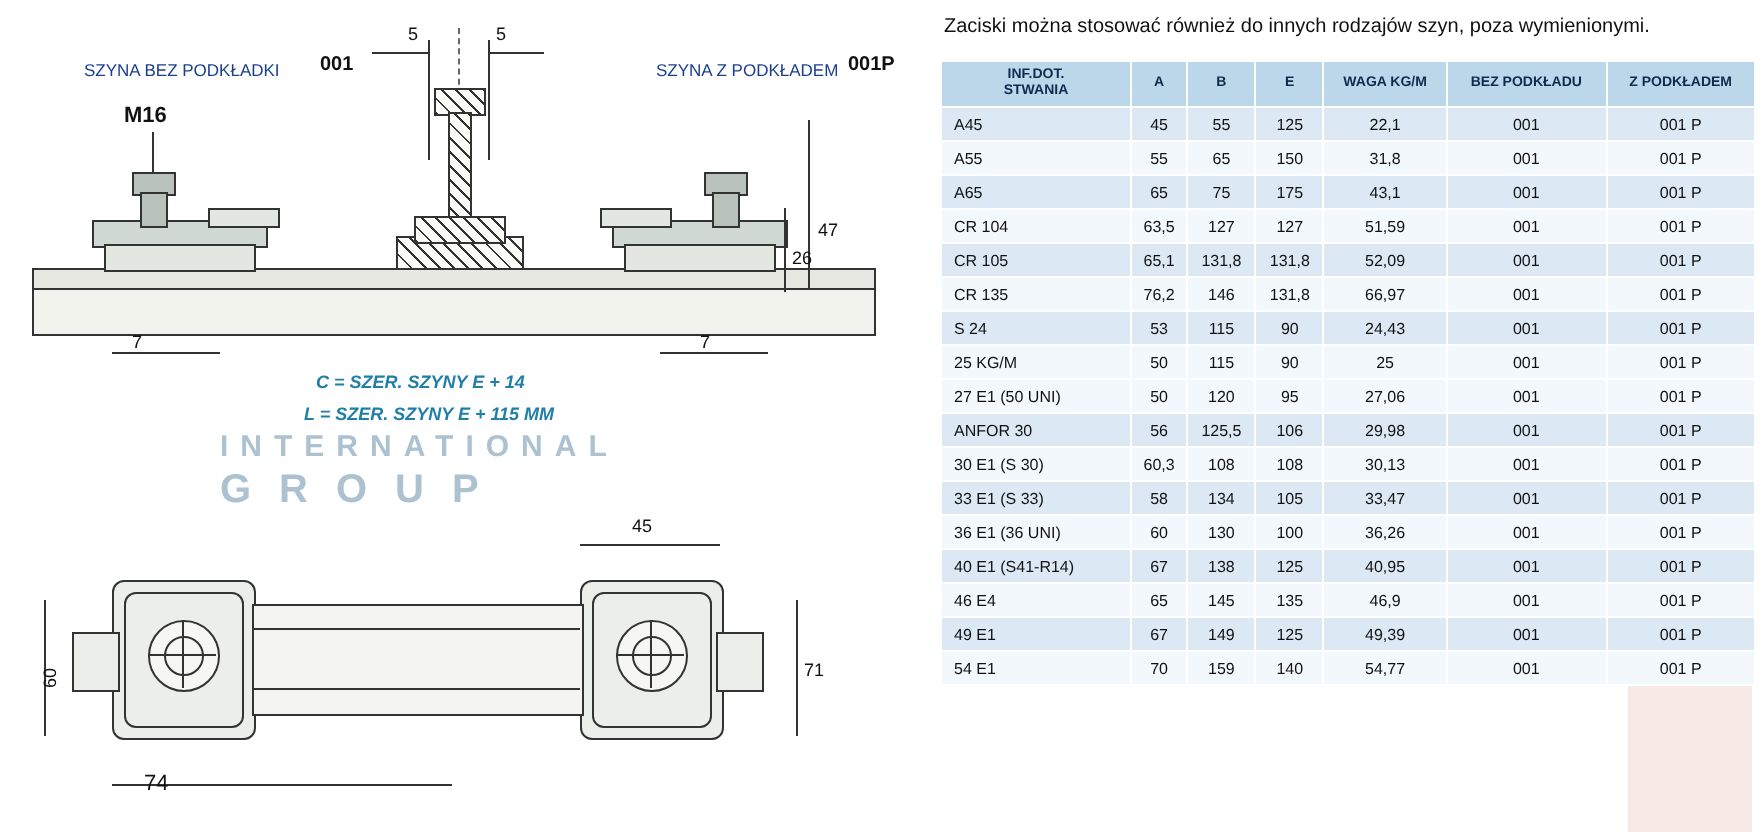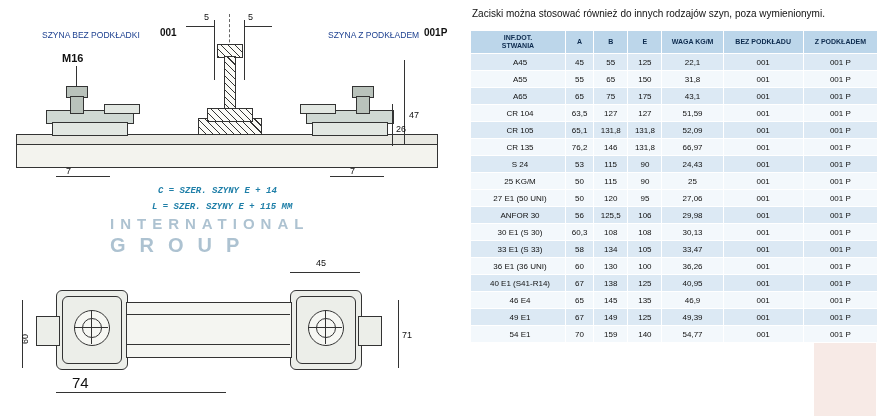--- a/index.html
+++ b/index.html
@@ -18,21 +18,21 @@
   .wm{position:absolute;left:110px;top:215px;width:250px;height:110px;color:#e8cfc6;
       font-weight:bold;opacity:.85;pointer-events:none;}
   .wm .rm{font-size:62px;letter-spacing:4px;color:#e9c9bf;line-height:52px;}
   .wm .intl{font-size:15px;letter-spacing:6px;color:#9fb8c9;}
   .wm .grp{font-size:20px;letter-spacing:14px;color:#9fb8c9;margin-top:2px;}
 
   .lbl{position:absolute;font-size:8.5px;color:#1b3f8f;white-space:nowrap;}
   .lbl.blk{color:#111;}
   .lbl.big{font-size:11px;font-weight:bold;color:#111;}
   .lbl.rot{transform:rotate(-90deg);transform-origin:left top;}
-  .lbl.cyan{color:#1f7fa8;font-style:italic;font-weight:bold;font-size:9px;font-family:Liberation Mono, monospace;}
+  .lbl.cyan{color:#1f7fa8;font-style:italic;font-weight:bold;font-size:9px;}
 
   .ln{position:absolute;background:#333;}
   .ln.h{height:1px;}
   .ln.v{width:1px;}
   .dim{position:absolute;background:#333;height:1px;}
   .dimv{position:absolute;background:#333;width:1px;}
   .dash{position:absolute;border-top:1px dashed #666;height:0;}
   .hatch{position:absolute;border:1px solid #333;
      background:repeating-linear-gradient(45deg,#333 0 1px,transparent 1px 5px),#fbfbf7;}
   .clamp{position:absolute;background:#cfd8d3;border:1px solid #333;}
@@ -46,21 +46,21 @@
 
   
   .right{position:absolute;left:466px;top:0;width:416px;height:419px;background:#ffffff;}
   .note{position:absolute;left:6px;top:8px;width:404px;font-size:10px;color:#111;line-height:12px;}
   table.tbl{position:absolute;left:4px;top:30px;border-collapse:collapse;width:408px;
             font-size:8px;color:#111;}
   table.tbl th{background:#bcd6ea;border:1px solid #ffffff;font-size:7px;font-weight:bold;
             padding:3px 1px;text-align:center;color:#0d2b4e;line-height:8px;}
   table.tbl th.first{width:92px;}
   table.tbl td{border:1px solid #ffffff;padding:2px 2px;text-align:center;height:12px;}
-  table.tbl td.first{text-align:center;padding-left:6px;}
+  table.tbl td.first{text-align:left;padding-left:6px;}
   table.tbl tr.alt td{background:#dce9f4;}
   table.tbl tr.plain td{background:#f3f8fc;}
   .wm2{position:absolute;right:6px;top:186px;width:62px;height:230px;background:#f0d9d2;opacity:.55;}
 </style>
 </head>
 <body>
 
 <div class="page">
 
   <div class="left">
@@ -135,21 +135,21 @@
 
     <div class="box" style="left:126px;top:302px;width:164px;height:54px;"></div>
     <div class="ln h" style="left:126px;top:314px;width:164px;"></div>
     <div class="ln h" style="left:126px;top:344px;width:164px;"></div>
     <div class="box" style="left:36px;top:316px;width:22px;height:28px;background:#eceee9;"></div>
     <div class="box" style="left:358px;top:316px;width:22px;height:28px;background:#eceee9;"></div>
 
     <div class="dimv" style="left:22px;top:300px;height:68px;"></div>
     <div class="lbl blk rot" style="left:20px;top:344px;font-size:9px;">60</div>
     <div class="dim" style="left:56px;top:392px;width:170px;"></div>
-    <div class="lbl blk" style="left:72px;top:374px;font-size:15px;">74</div>
+    <div class="lbl blk" style="left:72px;top:386px;font-size:11px;">74</div>
     <div class="dimv" style="left:398px;top:300px;height:68px;"></div>
     <div class="lbl blk" style="left:402px;top:330px;font-size:9px;">71</div>
     <div class="dim" style="left:290px;top:272px;width:70px;"></div>
     <div class="lbl blk" style="left:316px;top:258px;font-size:9px;">45</div>
   </div>
 
   <div class="right">
     <div class="wm2"></div>
     <div class="note">Zaciski można stosować również do innych rodzajów szyn, poza wymienionymi.</div>
 

